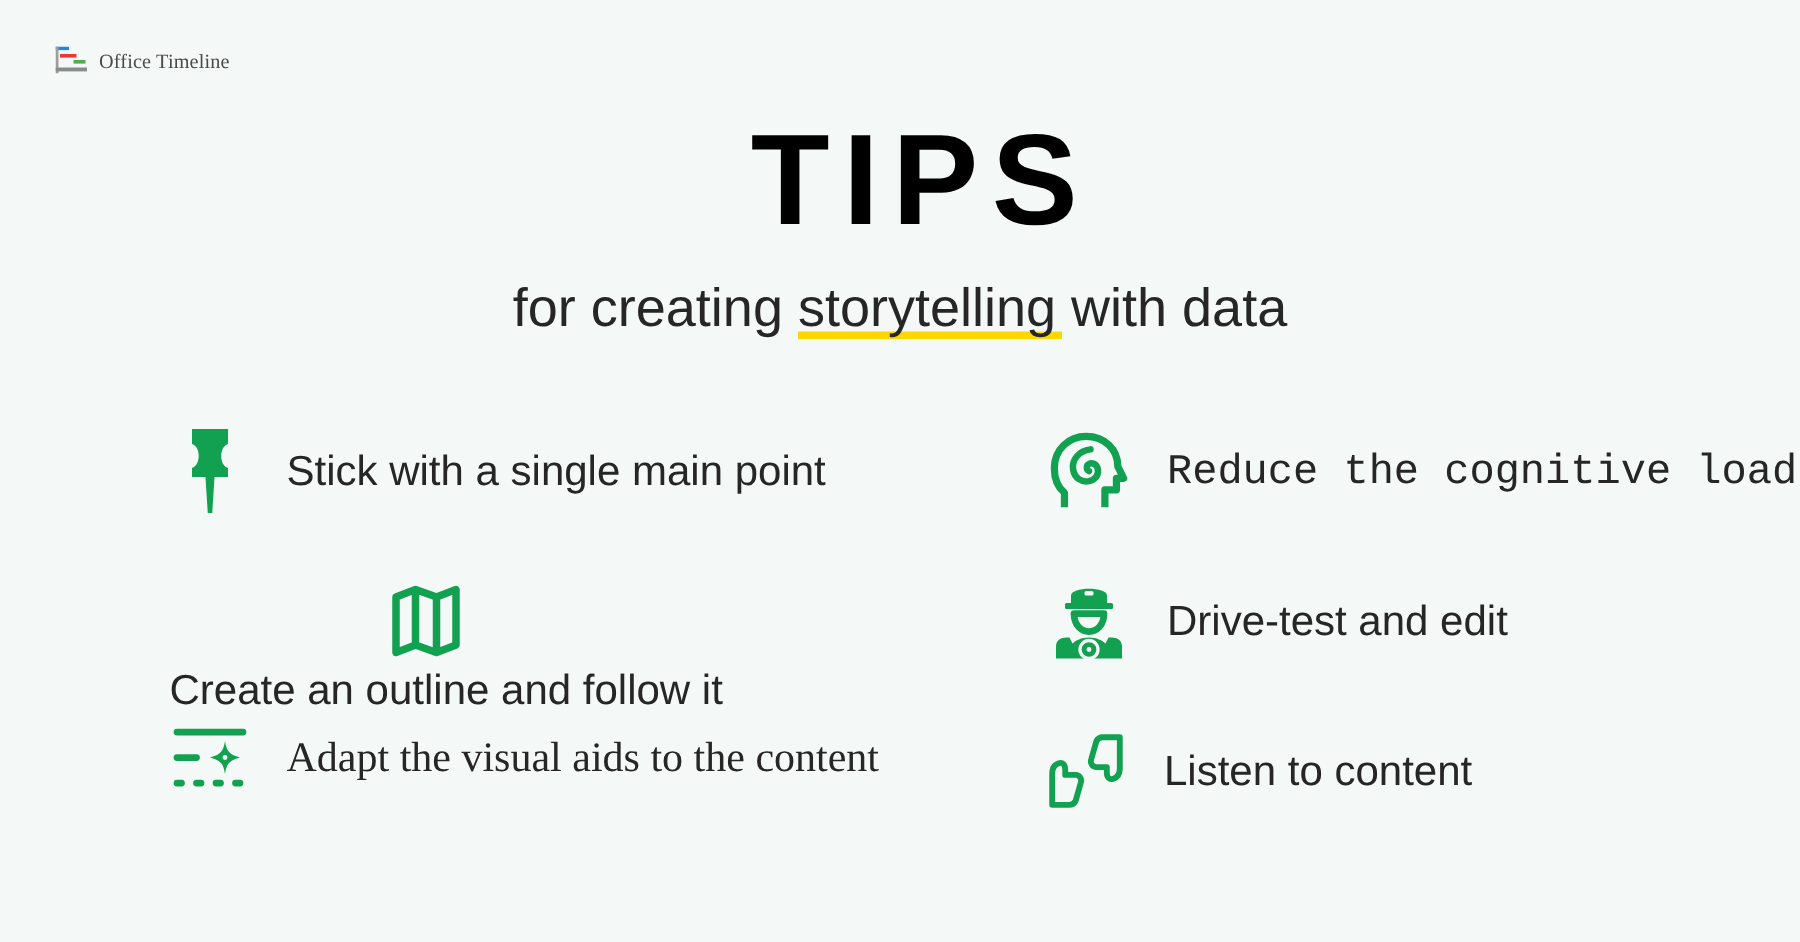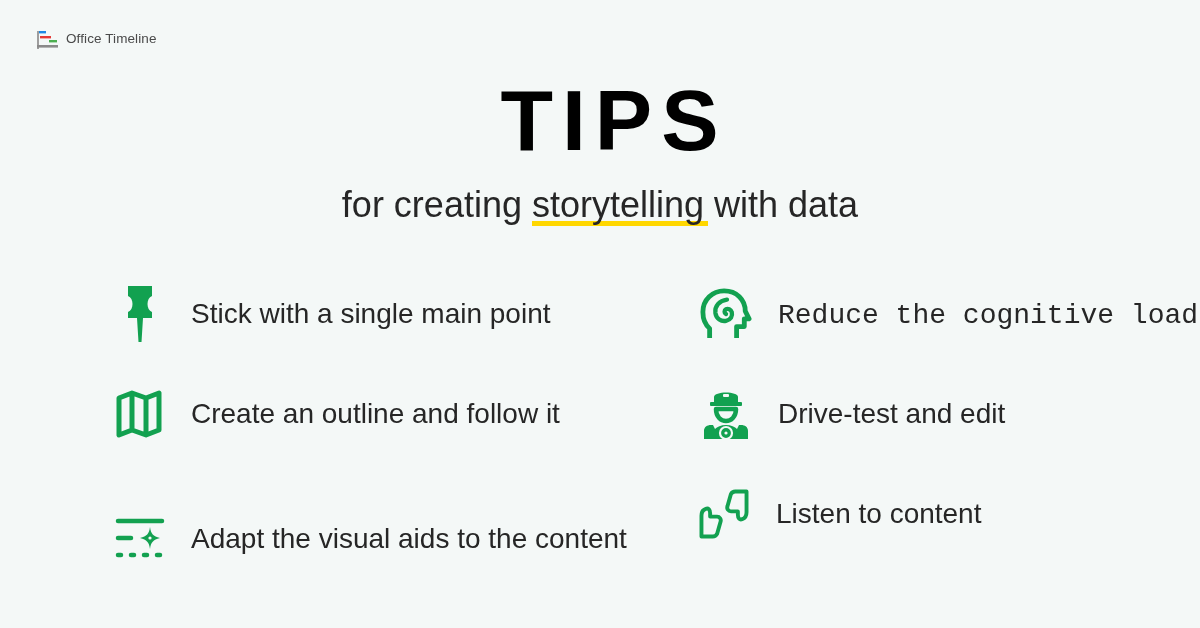--- a/index.html
+++ b/index.html
@@ -1,20 +1,20 @@
 <!DOCTYPE html>
 <html><head>
 <meta charset="utf-8">
 <style>
   html, body { margin:0; padding:0; }
   body {
     width:1200px; height:628px; background:#f4f8f7; position:relative; overflow:hidden;
     font-family:"Liberation Sans", "DejaVu Sans", sans-serif; color:#262626;
   }
-  .logo { position:absolute; left:37px; top:31px; display:flex; align-items:flex-start; gap:7px; }
+  .logo { position:absolute; left:37px; top:31px; display:flex; align-items:flex-end; gap:7px;font-family:Liberation Serif, serif; }
   .logo svg { display:block; }
   .logo-text { font-size:13.5px; color:#4a4a4a; letter-spacing:0.1px; }
   .title {
     position:absolute; left:0; right:0; top:70px; text-align:center;
     font-family:"Liberation Sans", sans-serif; font-weight:700; font-size:86px;
     letter-spacing:9px; color:#000; line-height:100px; padding-left:28px;
   }
   .subtitle {
     position:absolute; left:0; right:0; top:182px; text-align:center;
     font-size:36px; color:#262626; line-height:46px;
@@ -54,30 +54,30 @@
 <div class="tip col-left" style="left:113px; top:284px;">
   <div class="icon">
     <svg width="40" height="60" viewBox="0 0 40 60">
       <path d="M9 2 H33 V12 C27 14 27 26 33 28 V34 H9 V28 C15 26 15 14 9 12 Z" fill="#12a150"></path>
       <path d="M18 34 H24 L22.5 58 H19.5 Z" fill="#12a150"></path>
     </svg>
   </div>
   <span class="label">Stick with a single main point</span>
 </div>
 
-<div class="tip col-left" style="left:113px; top:384px;">
+<div class="tip col-left" style="left:113px; top:384px;flex-direction:column;">
   <div class="icon">
     <svg width="52" height="52" viewBox="0 0 52 52">
       <path d="M6 10 L19 5 L33 10 L46 5 V42 L33 47 L19 42 L6 47 Z M19 5 V42 M33 10 V47" fill="none" stroke="#12a150" stroke-width="5" stroke-linejoin="round"></path>
     </svg>
   </div>
   <span class="label">Create an outline and follow it</span>
 </div>
 
-<div class="tip col-left" style="left:113px; top:509px;">
+<div class="tip col-left" style="left:113px; top:476px;font-family:Liberation Serif, serif;">
   <div class="icon">
     <svg width="52" height="52" viewBox="0 0 52 52">
       <line x1="5" y1="8" x2="49" y2="8" stroke="#12a150" stroke-width="4.5" stroke-linecap="round"></line>
       <line x1="5" y1="25" x2="18" y2="25" stroke="#12a150" stroke-width="4.5" stroke-linecap="round"></line>
       <path d="M37 14 C38 21 40 23 47 25 C40 27 38 29 37 36 C36 29 34 27 27 25 C34 23 36 21 37 14 Z" fill="#12a150"></path>
       <circle cx="37" cy="25" r="1.6" fill="#f4f8f7"></circle>
       <line x1="5" y1="42" x2="8" y2="42" stroke="#12a150" stroke-width="4.5" stroke-linecap="round"></line>
       <line x1="18" y1="42" x2="21" y2="42" stroke="#12a150" stroke-width="4.5" stroke-linecap="round"></line>
       <line x1="31" y1="42" x2="34" y2="42" stroke="#12a150" stroke-width="4.5" stroke-linecap="round"></line>
       <line x1="44" y1="42" x2="47" y2="42" stroke="#12a150" stroke-width="4.5" stroke-linecap="round"></line>

